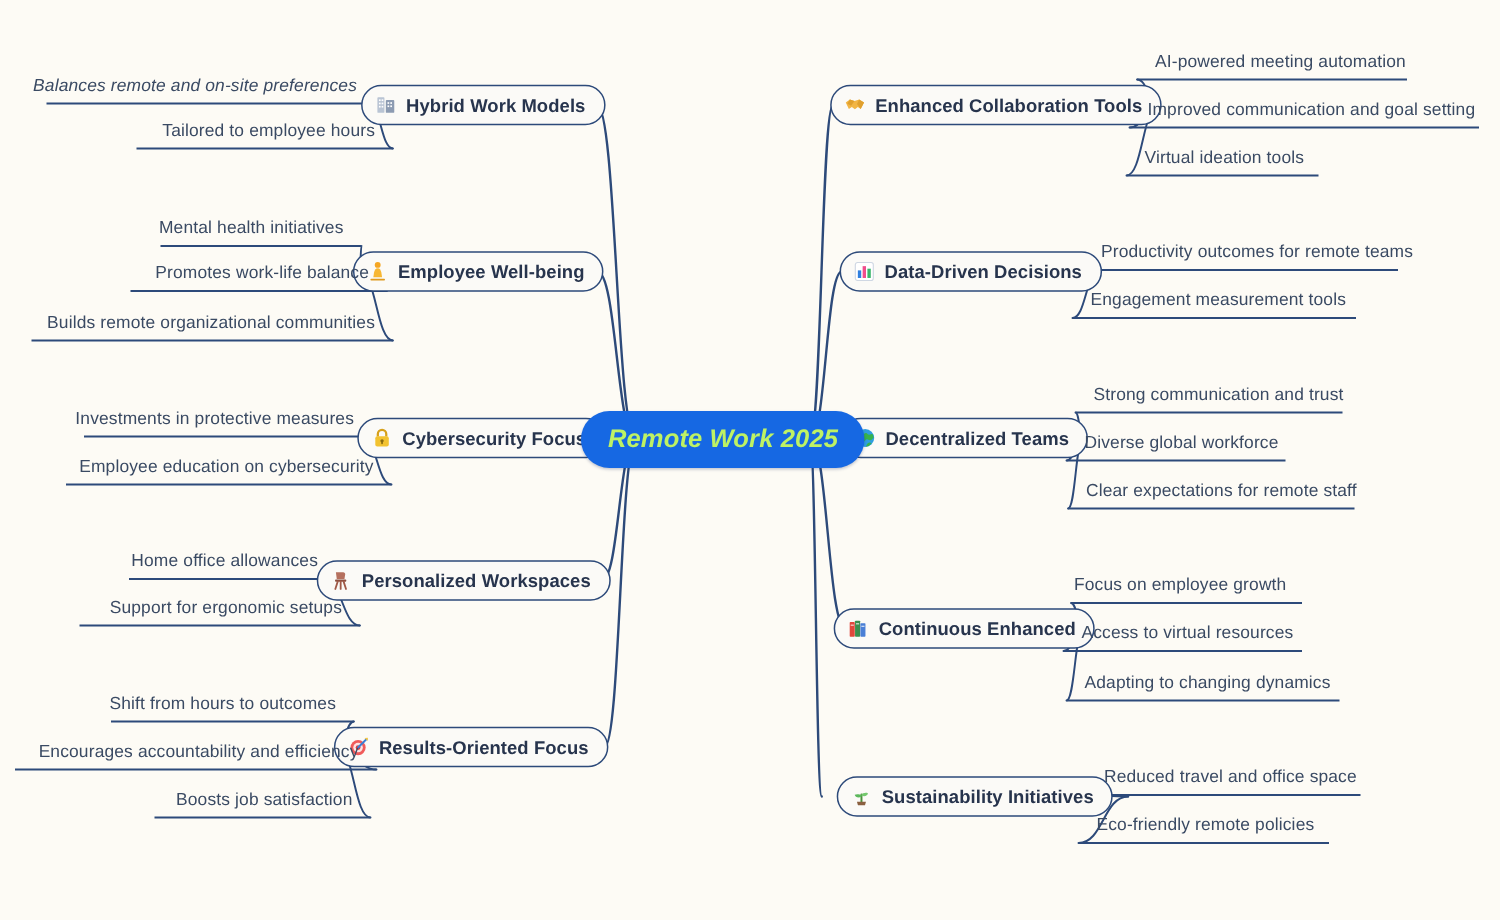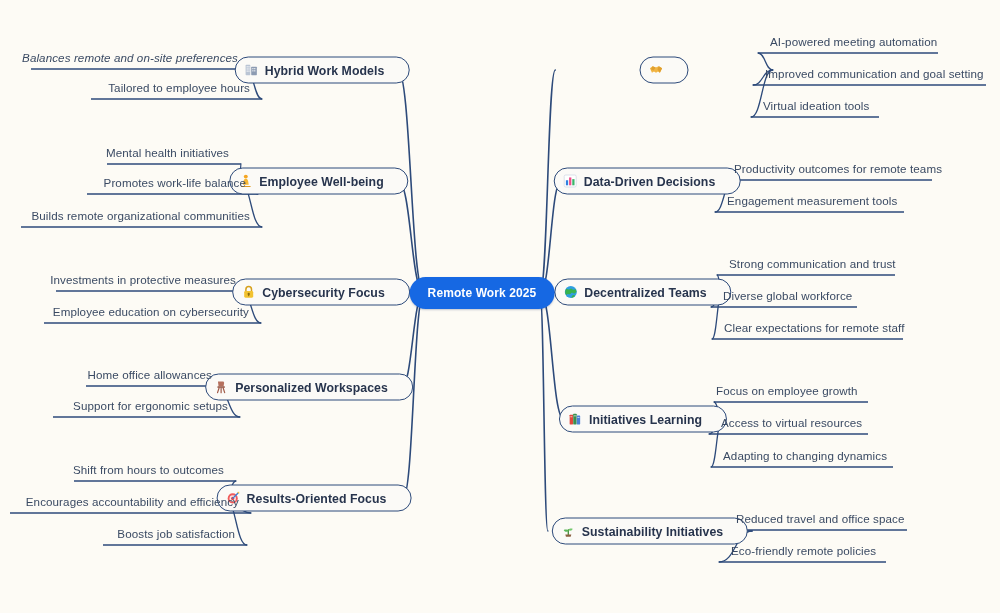--- a/index.html
+++ b/index.html
@@ -26,34 +26,35 @@
     position: absolute;
     display: flex;
     align-items: center;
     gap: 6px;
     white-space: nowrap;
     transform: translate(-50%, -50%);
   }
   
   .central {
     background: #1668e3;
-    color: #ffffff;
+    color: #bef264;
     border-radius: 22px;
     padding: 9px 18px;
-    font-size: 12px;
+    font-size: 17px;
     font-weight: 700;
     letter-spacing: .1px;
     box-shadow: 0 1px 2px rgba(20,40,90,.25);
+    font-style: italic;
   }
   
   .branch {
     background: #fbfaf7;
     border: 1.3px solid #2d4a7a;
     border-radius: 16px;
-    padding: 5px 24px 5px 8px;
+    padding: 5px 12px 5px 8px;
     font-size: 12.3px;
     font-weight: 700;
     color: #27344d;
     letter-spacing: .05px;
   }
   .branch .ico {
     width: 15px; height: 15px;
     display: inline-flex;
     align-items: center; justify-content: center;
     flex: 0 0 15px;
@@ -214,20 +215,21 @@
       <div class="leaf left" style="top: 503px; right: 761px;">Encourages accountability and efficiency</div>
       <div class="leaf left" style="top: 535px; right: 765px;">Boosts job satisfaction</div>
       <div class="node branch" style="left: 664px; top: 70px;">
         <span class="ico">
           <svg width="15" height="15" viewBox="0 0 16 16">
             <path d="M1.5 6.2 4.4 4l3.3 1.2L11 4l3.5 2.2-2.4 4.6-2-1.3-2.1 1.5-2.2-1.5-2.1 1.3z" fill="#f2b544"></path>
             <path d="M4.4 4 7.7 5.2 5.3 8.6 2.6 7.1z" fill="#e0a02e"></path>
             <path d="M11 4l3.5 2.2-2.4 4.6-2.6-3.6z" fill="#e0a02e"></path>
           </svg>
         </span>
+        <span>Enhanced Collaboration Tools</span>
       </div>
       <div class="leaf right" style="top: 43px; left: 770px;">AI-powered meeting automation</div>
       <div class="leaf right" style="top: 75px; left: 765px;">Improved communication and goal setting</div>
       <div class="leaf right" style="top: 107px; left: 763px;">Virtual ideation tools</div>
       <div class="node branch" style="left: 647px; top: 181px;">
         <span class="ico">
           <svg width="15" height="15" viewBox="0 0 16 16">
             <rect x="1.6" y="1.6" width="12.8" height="12.8" rx="1.6" fill="#ffffff" stroke="#cfd7e3" stroke-width=".8"></rect>
             <rect x="3.4" y="7.2" width="2.4" height="5.4" fill="#2f7fe0"></rect>
             <rect x="6.8" y="4.2" width="2.4" height="8.4" fill="#ef4d8c"></rect>
@@ -255,21 +257,21 @@
         <span class="ico">
           <svg width="15" height="15" viewBox="0 0 16 16">
             <rect x="1.8" y="3.4" width="3.6" height="10.4" rx=".5" fill="#e0483c"></rect>
             <rect x="5.6" y="2.4" width="3.6" height="11.4" rx=".5" fill="#3a8f4e"></rect>
             <rect x="9.4" y="4.2" width="3.6" height="9.6" rx=".5" fill="#4a7fd6"></rect>
             <rect x="2.5" y="5.2" width="2.2" height=".9" fill="#fff" opacity=".75"></rect>
             <rect x="6.3" y="4.2" width="2.2" height=".9" fill="#fff" opacity=".75"></rect>
             <rect x="10.1" y="6" width="2.2" height=".9" fill="#fff" opacity=".75"></rect>
           </svg>
         </span>
-        <span>Initiatives Learning</span>
+        <span>Continuous Enhanced</span>
       </div>
       <div class="leaf right" style="top: 392px; left: 716px;">Focus on employee growth</div>
       <div class="leaf right" style="top: 424px; left: 721px;">Access to virtual resources</div>
       <div class="leaf right" style="top: 457px; left: 723px;">Adapting to changing dynamics</div>
       <div class="node branch" style="left: 650px; top: 531px;">
         <span class="ico">
           <svg width="15" height="15" viewBox="0 0 16 16">
             <path d="M8 12V6.6" stroke="#4a8f3c" stroke-width="1.4" stroke-linecap="round"></path>
             <path d="M8 7.2C7 6.4 4.6 6 3.2 6.8c.3 1.6 2.4 2.6 4.8 1.4z" fill="#5cb85c"></path>
             <path d="M8 6.6c.8-1 3-1.6 4.6-.9-.2 1.7-2.3 2.8-4.6 1.6z" fill="#74c86e"></path>

